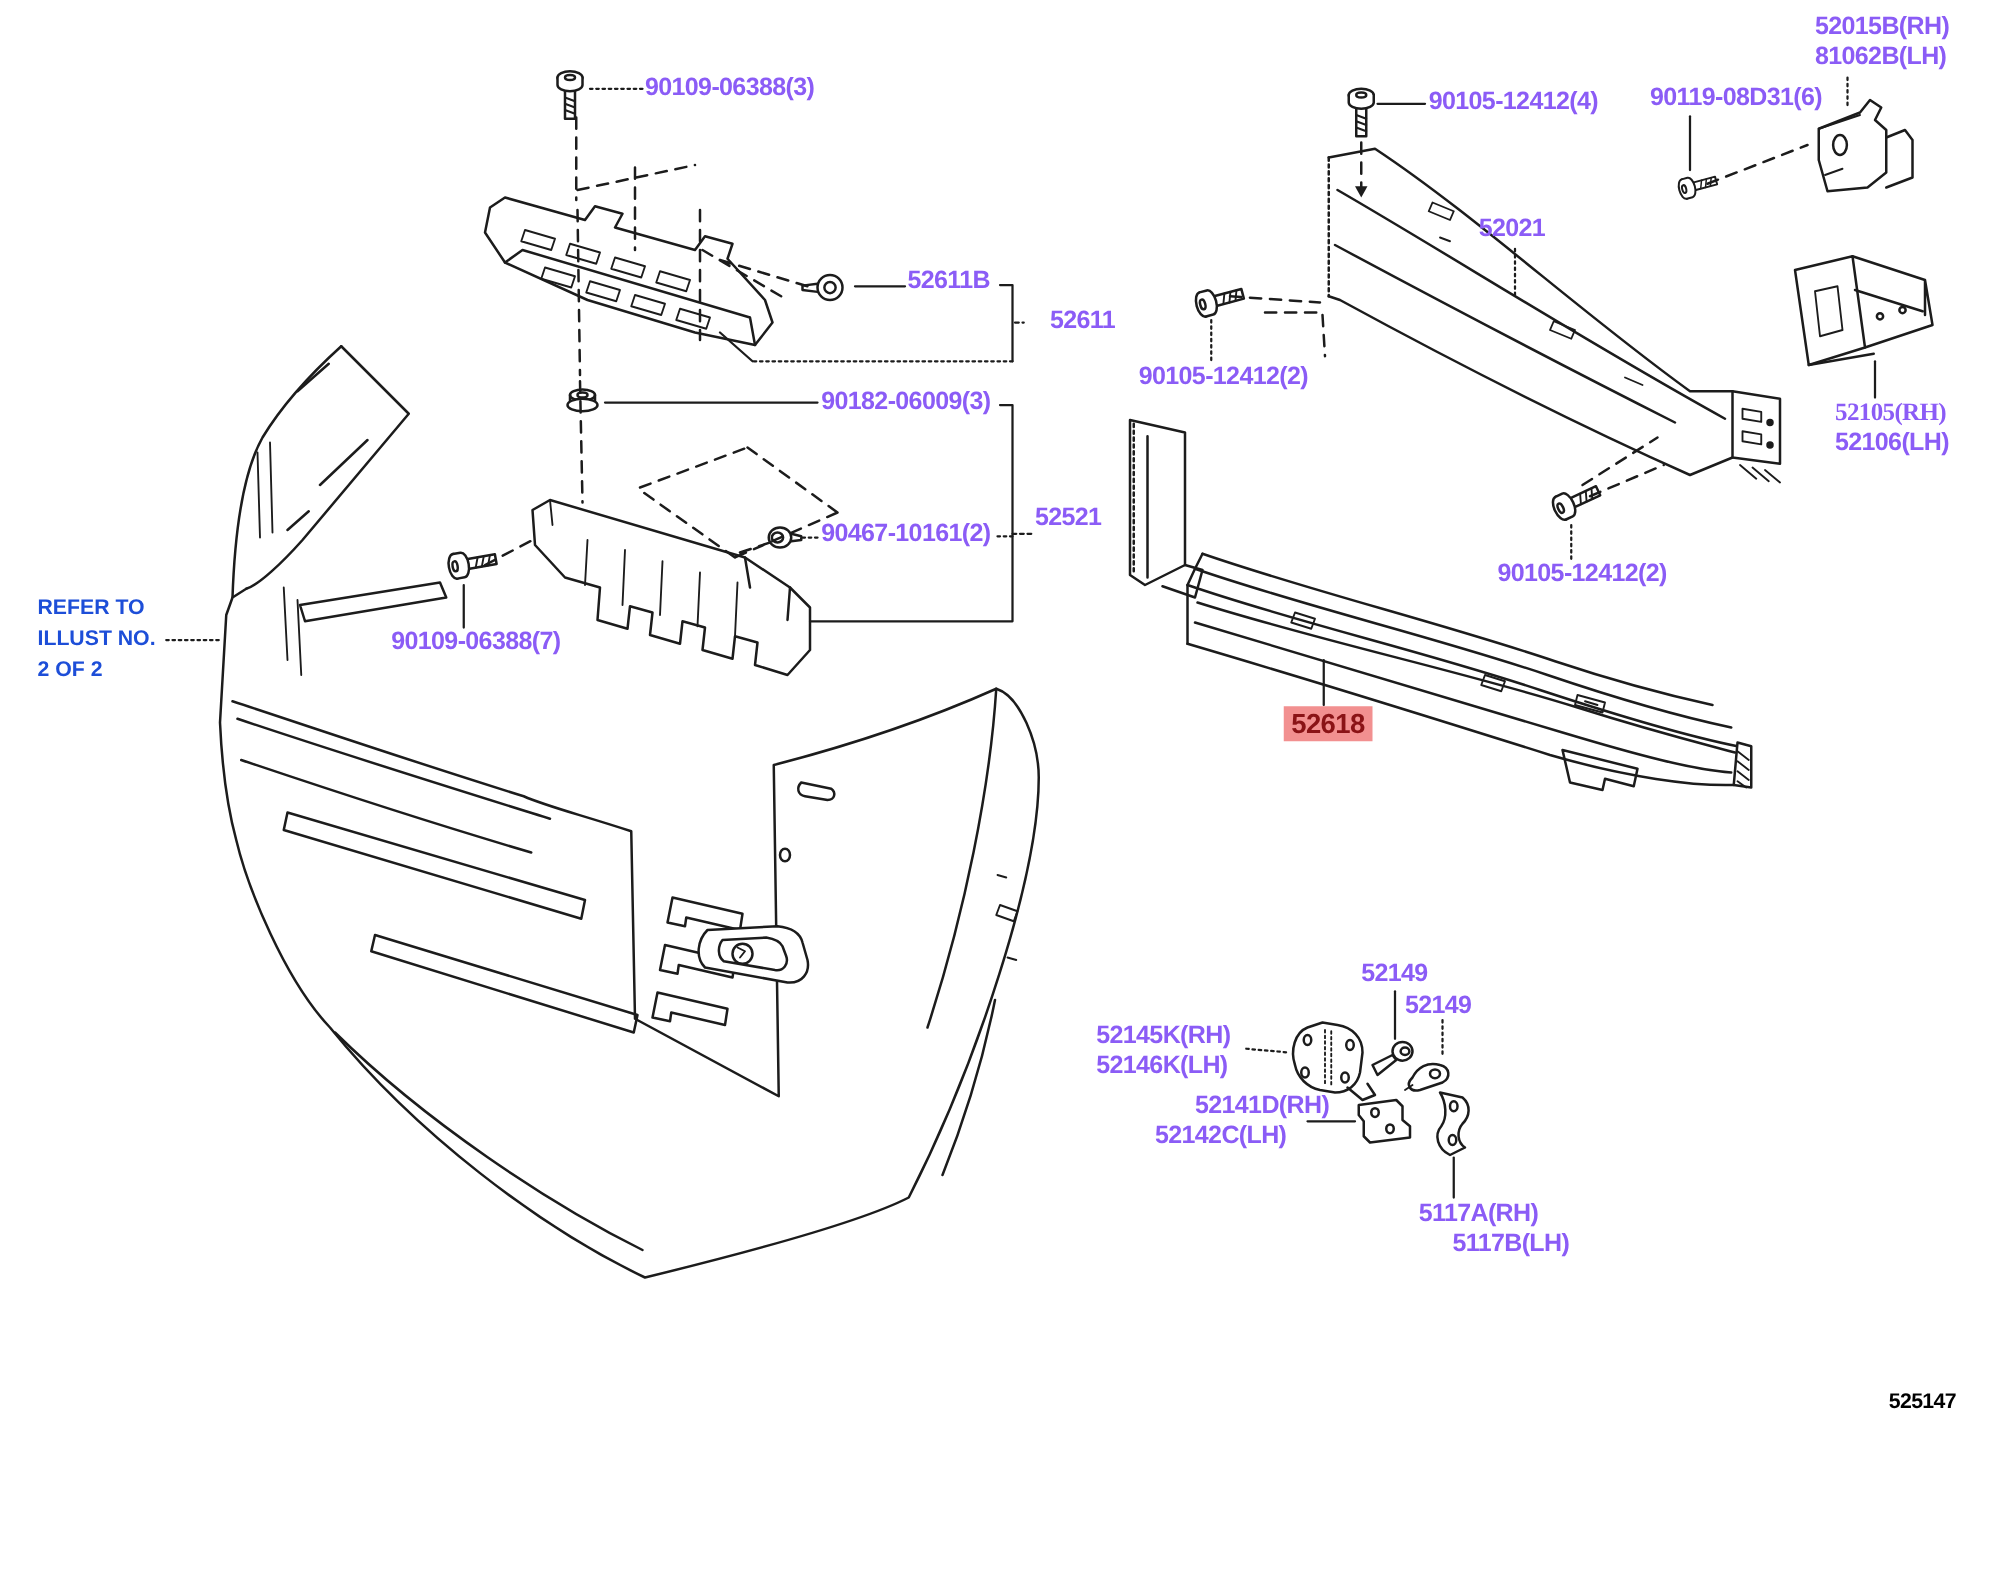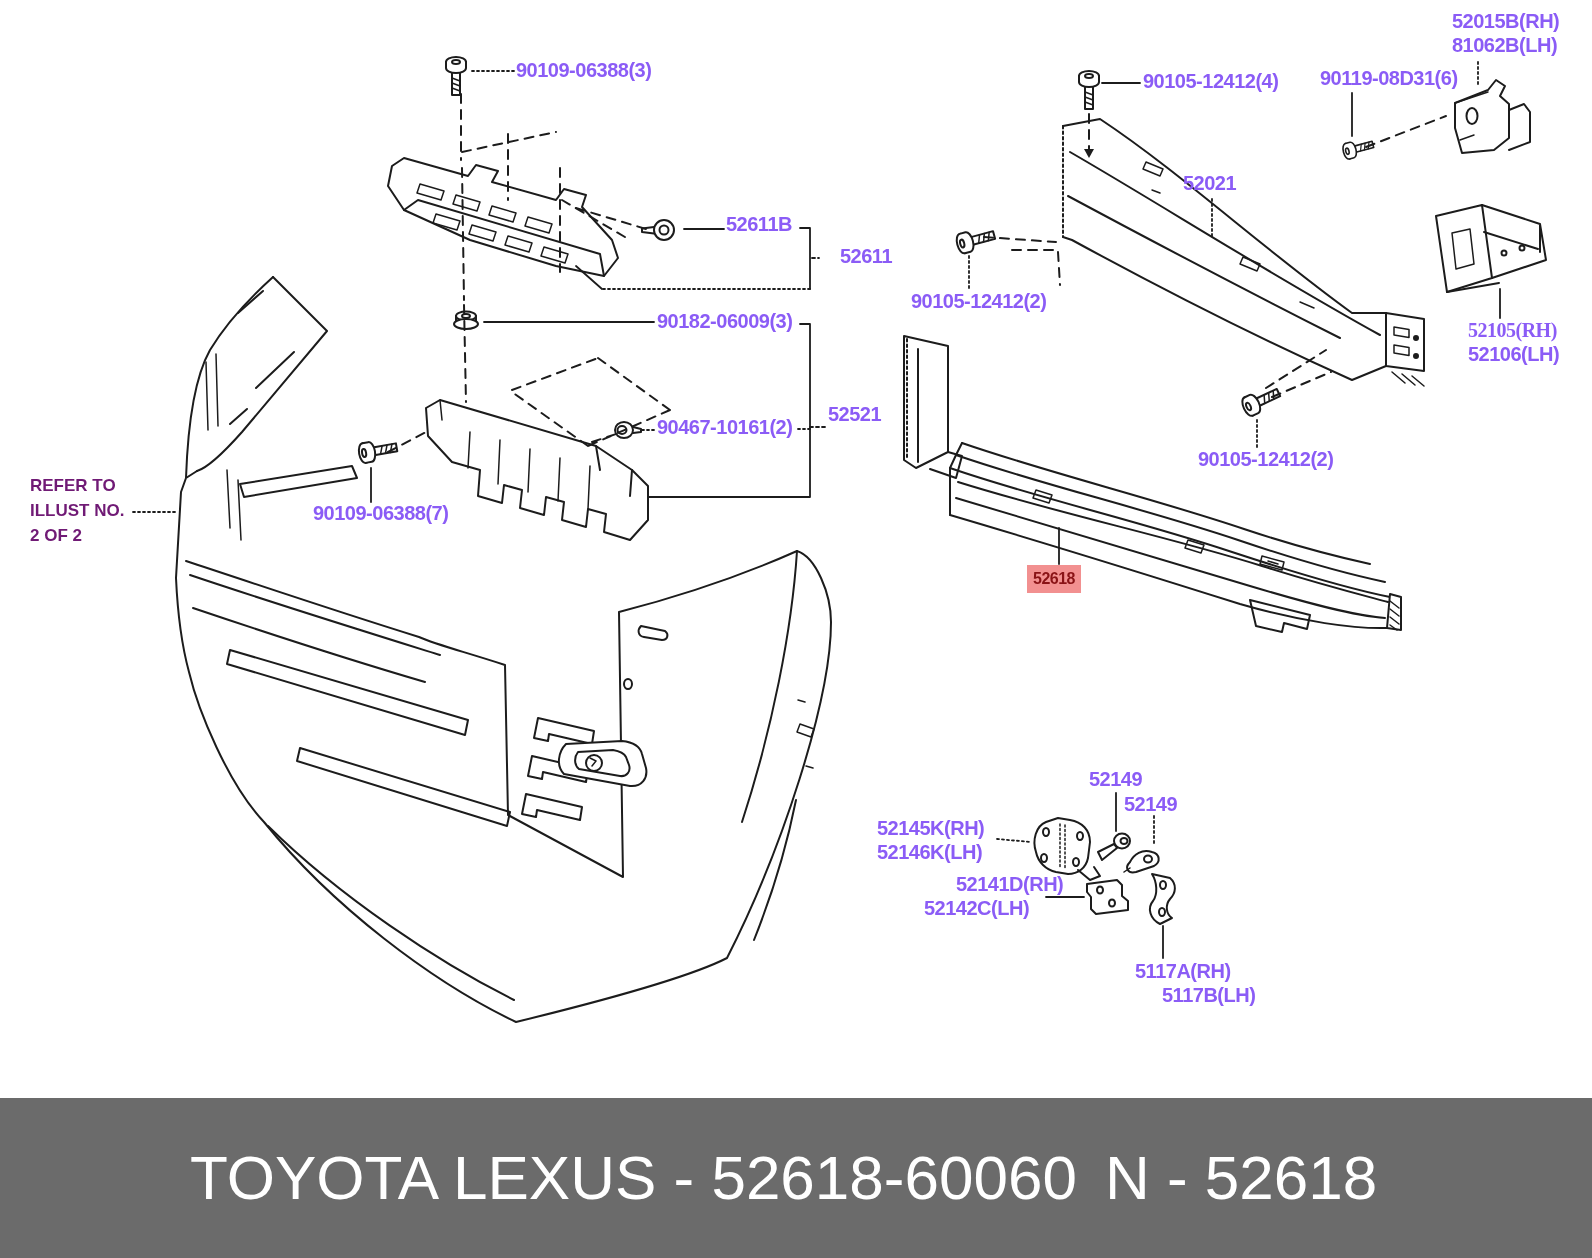--- a/index.html
+++ b/index.html
@@ -27,23 +27,23 @@
   .p-52106{left:1468px;top:344px;}
   .p-52149a{left:1089px;top:769px;}
   .p-52149b{left:1124px;top:794px;}
   .p-52145k{left:877px;top:818px;}
   .p-52146k{left:877px;top:842px;}
   .p-52141d{left:956px;top:874px;}
   .p-52142c{left:924px;top:898px;}
   .p-5117a{left:1135px;top:961px;}
   .p-5117b{left:1135px;top:985px;margin-left:27px;}
   .hl{left:1027px;top:565px;background:#f29090;color:#8a1316;
-      padding:2px 6px 3px;font-size:16px;line-height:23px;}
+      padding:2px 6px 3px;font-size:22px;line-height:23px;}
   .note{position:absolute;left:30px;top:473px;font:bold 17px/25px "Liberation Sans",sans-serif;
-        color:#701a75;white-space:nowrap;}
+        color:#1d4ed8;white-space:nowrap;}
   .diagcode{position:absolute;left:1511px;top:1068px;font:bold 17px/18px "Liberation Sans",sans-serif;
         color:#000;letter-spacing:-0.5px;margin-top:44px;}
   .footer{position:absolute;left:0;top:1098px;width:1592px;height:160px;background:#6b6b6b;}
   .footer span{position:absolute;top:0;height:160px;line-height:160px;color:#ffffff;
         font:400 62px/160px "Liberation Sans",sans-serif;white-space:nowrap;}
   .footer .f-left{left:190px;}
   .footer .f-right{left:1105px;}
 </style>
 </head>
 <body>
@@ -264,18 +264,14 @@
   <div class="lbl p-5117b">5117B(LH)</div>
 
   <div class="note">
     <div>REFER TO</div>
     <div>ILLUST NO.</div>
     <div>2 OF 2</div>
   </div>
 
   <div class="diagcode">525147</div>
 
-  <div class="footer">
-    <span class="f-left">TOYOTA LEXUS - 52618-60060</span>
-    <span class="f-right">N - 52618</span>
-  </div>
 
 </div>
 
 </body></html>

